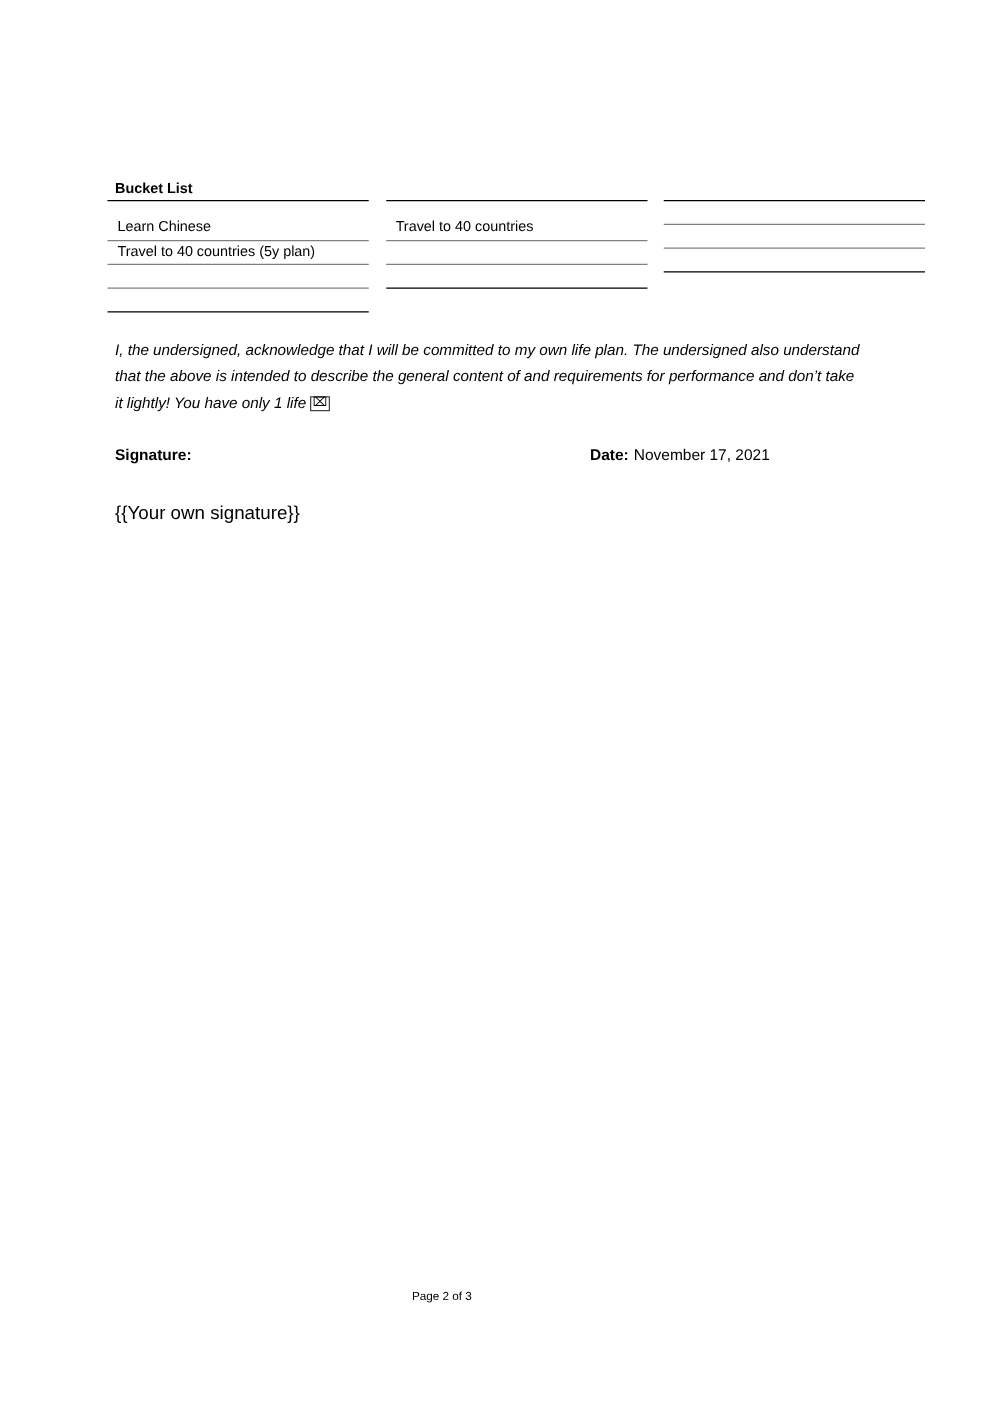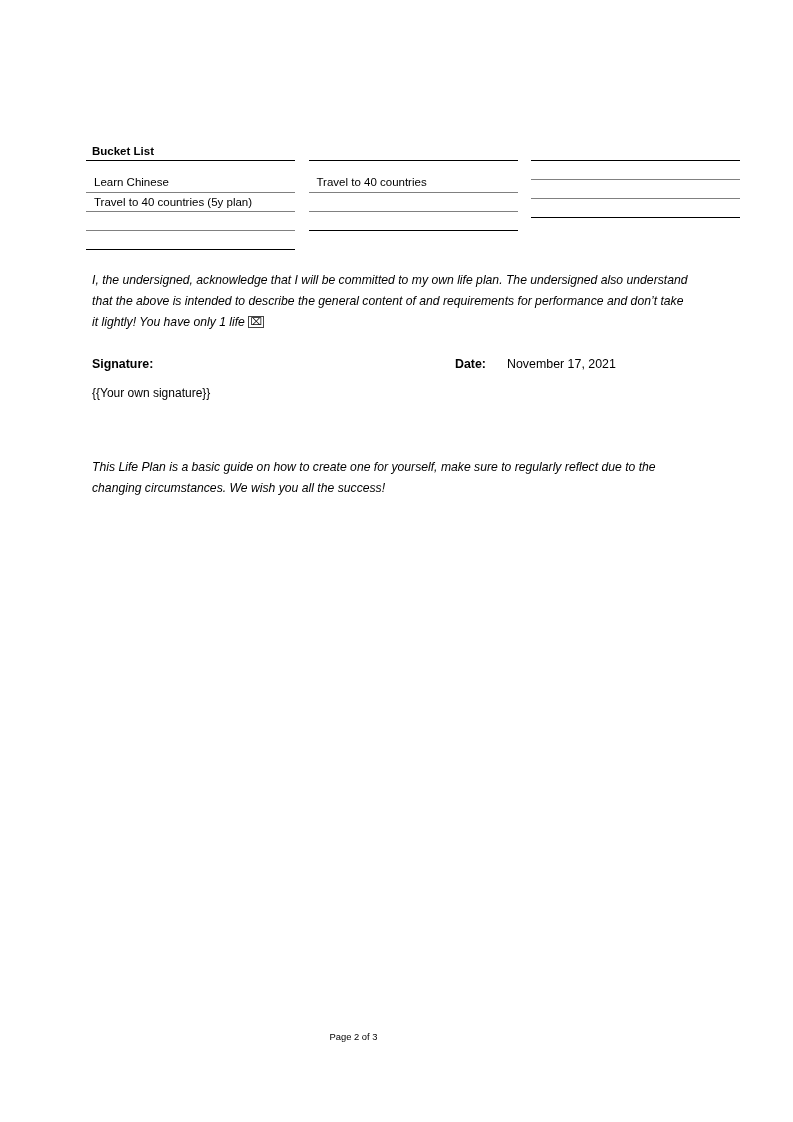--- a/index.html
+++ b/index.html
@@ -127,35 +127,35 @@
     font-size: 12.4px;
   }
   .sig-label {
     position: absolute;
     left: 0;
     top: 0;
     font-weight: bold;
   }
   .date-label {
     position: absolute;
-    left: 363px;
+    left: 380px;
     top: 0;
     font-weight: bold;
   }
   .date-value {
     position: absolute;
     left: 415px;
     top: 0;
     font-weight: normal;
   }
   .sig-value {
     position: absolute;
     left: 0;
-    top: 29px;
-    font-size: 12px;
+    top: 45px;
+    font-size: 15px;
   }
 
   
   .footer {
     position: absolute;
     left: 0;
     top: 1031px;
     width: 707px;
     text-align: center;
     font-size: 9.4px;
@@ -199,17 +199,16 @@
 
   <div class="sig-block">
     <div class="sig-row">
       <span class="sig-label">Signature:</span>
       <span class="date-label">Date:</span>
       <span class="date-value">November 17, 2021</span>
     </div>
     <div class="sig-value">{{Your own signature}}</div>
   </div>
 
-  <p class="para" id="closing-paragraph">This Life Plan is a basic guide on how to create one for yourself, make sure to regularly reflect due to the changing circumstances.  We wish you all the success!</p>
 
   <div class="footer">Page 2 of 3</div>
 
 </div>
 
 </body></html>

